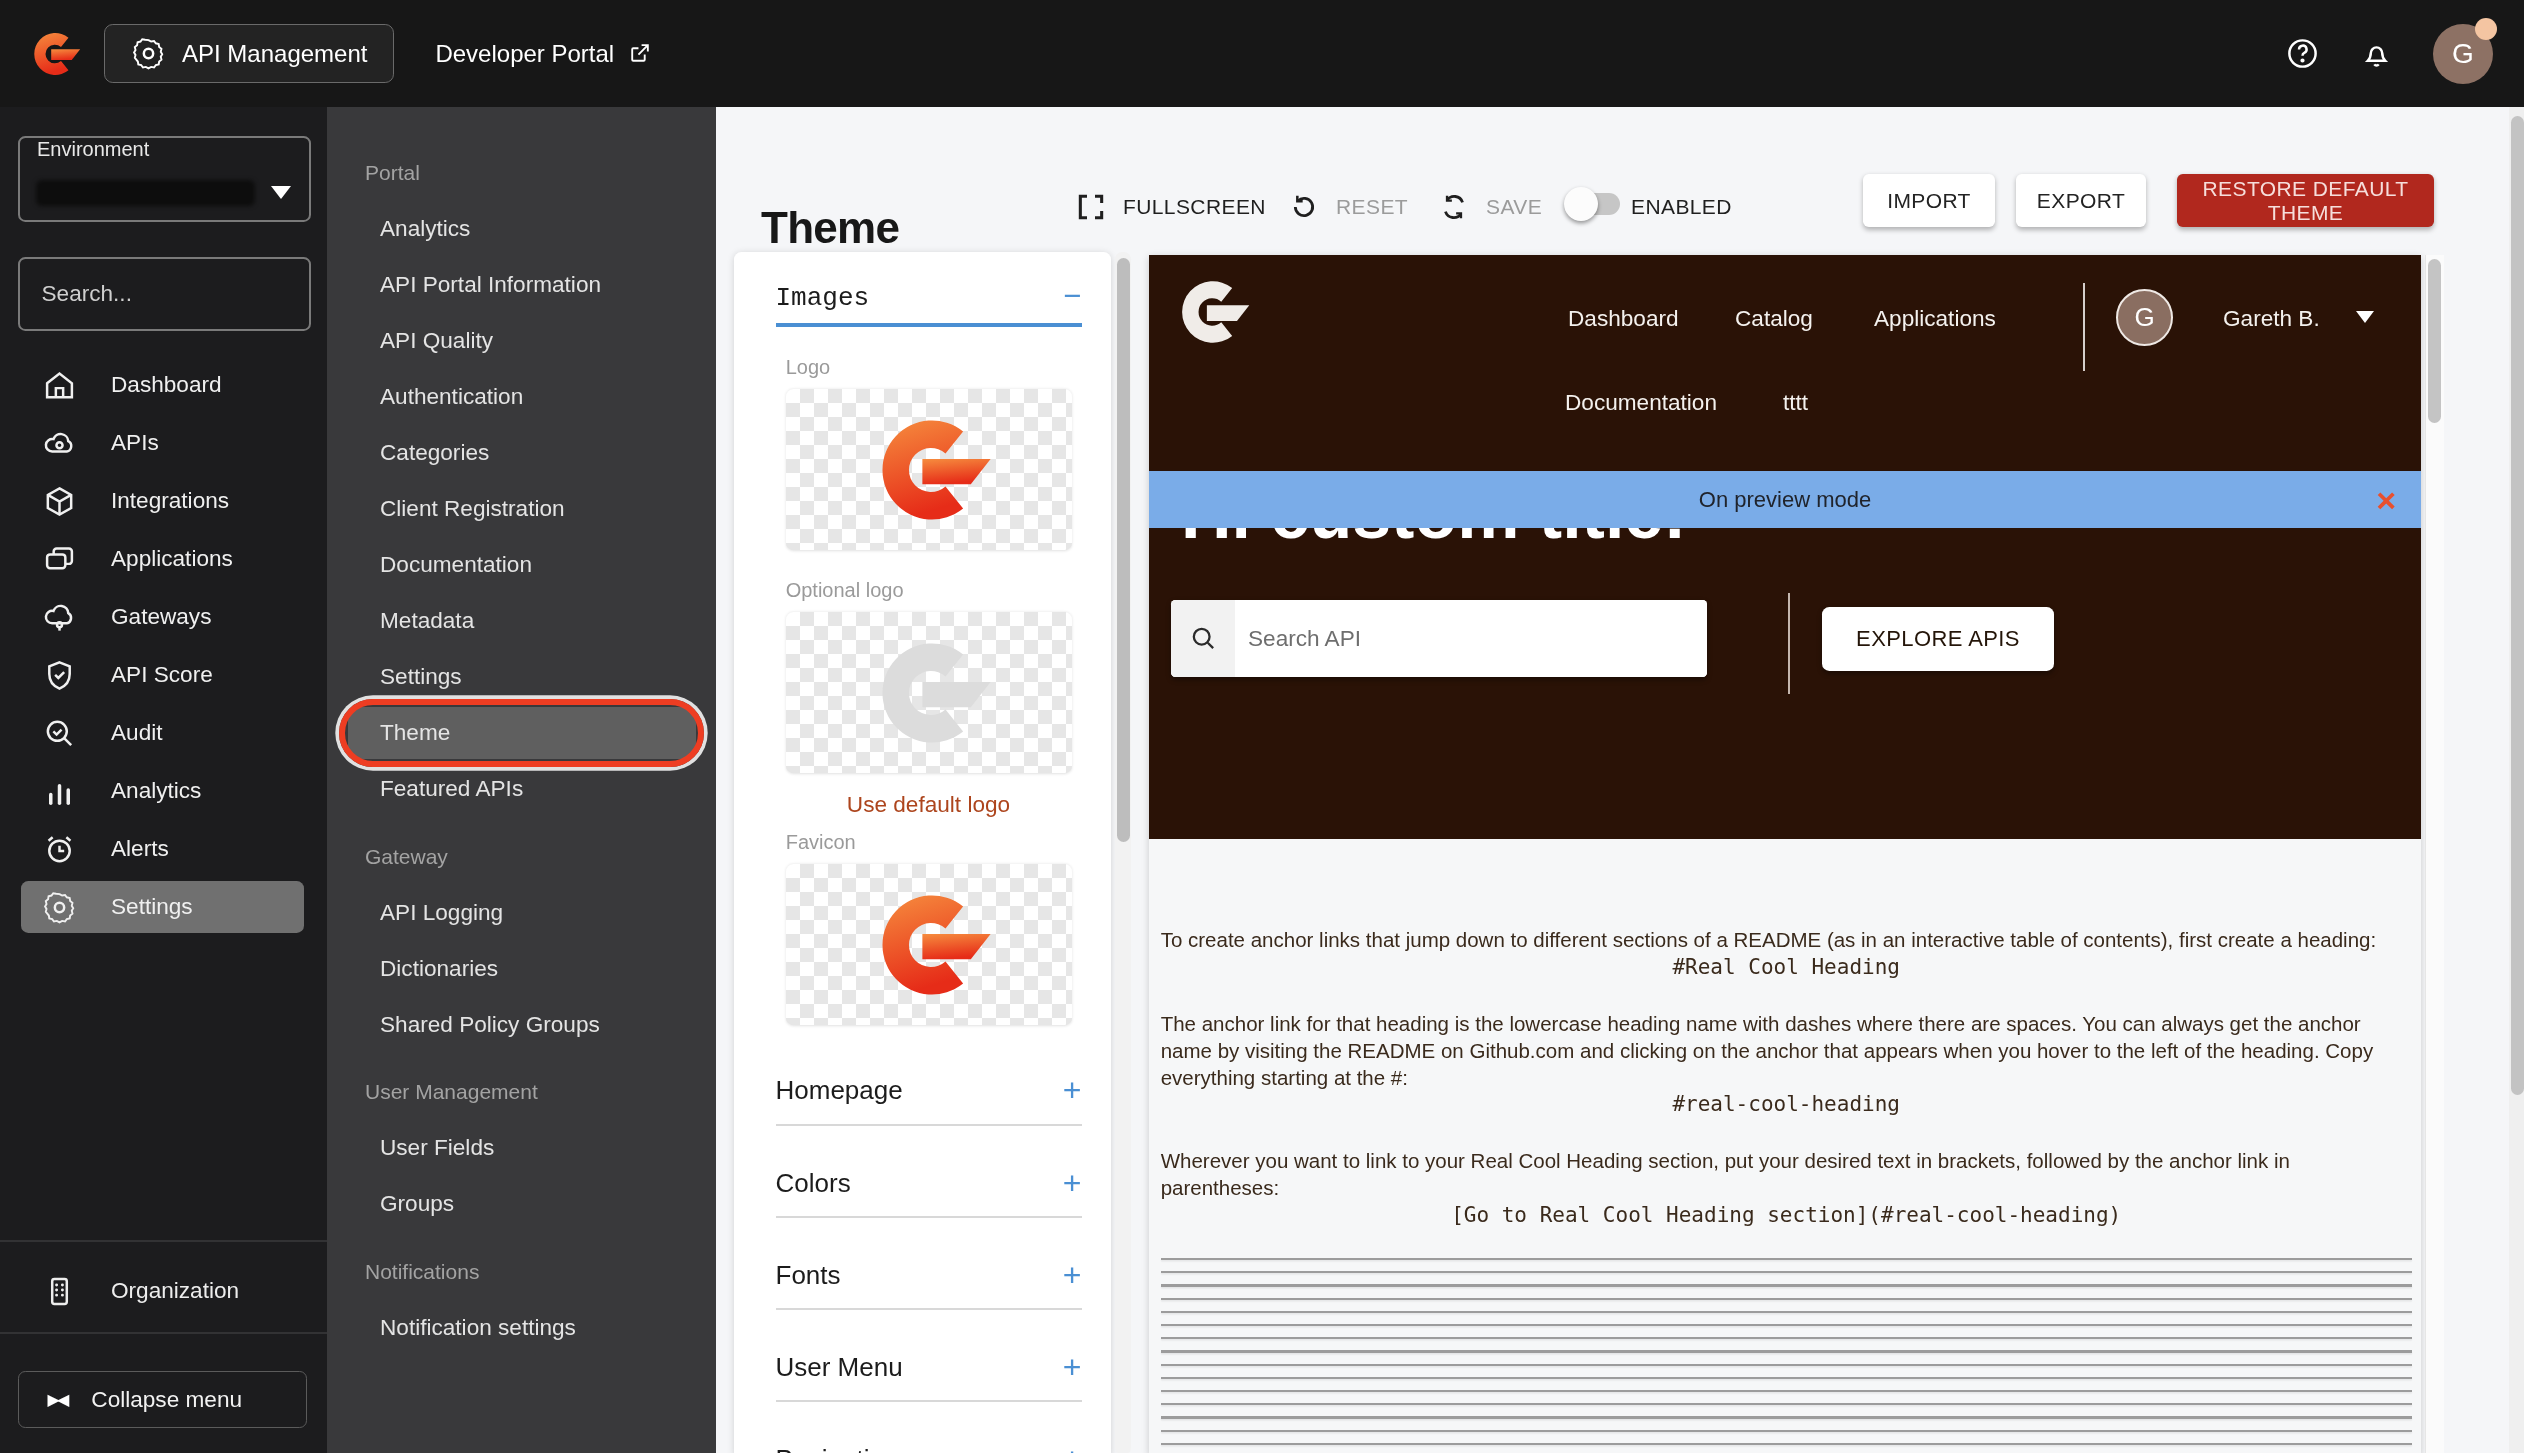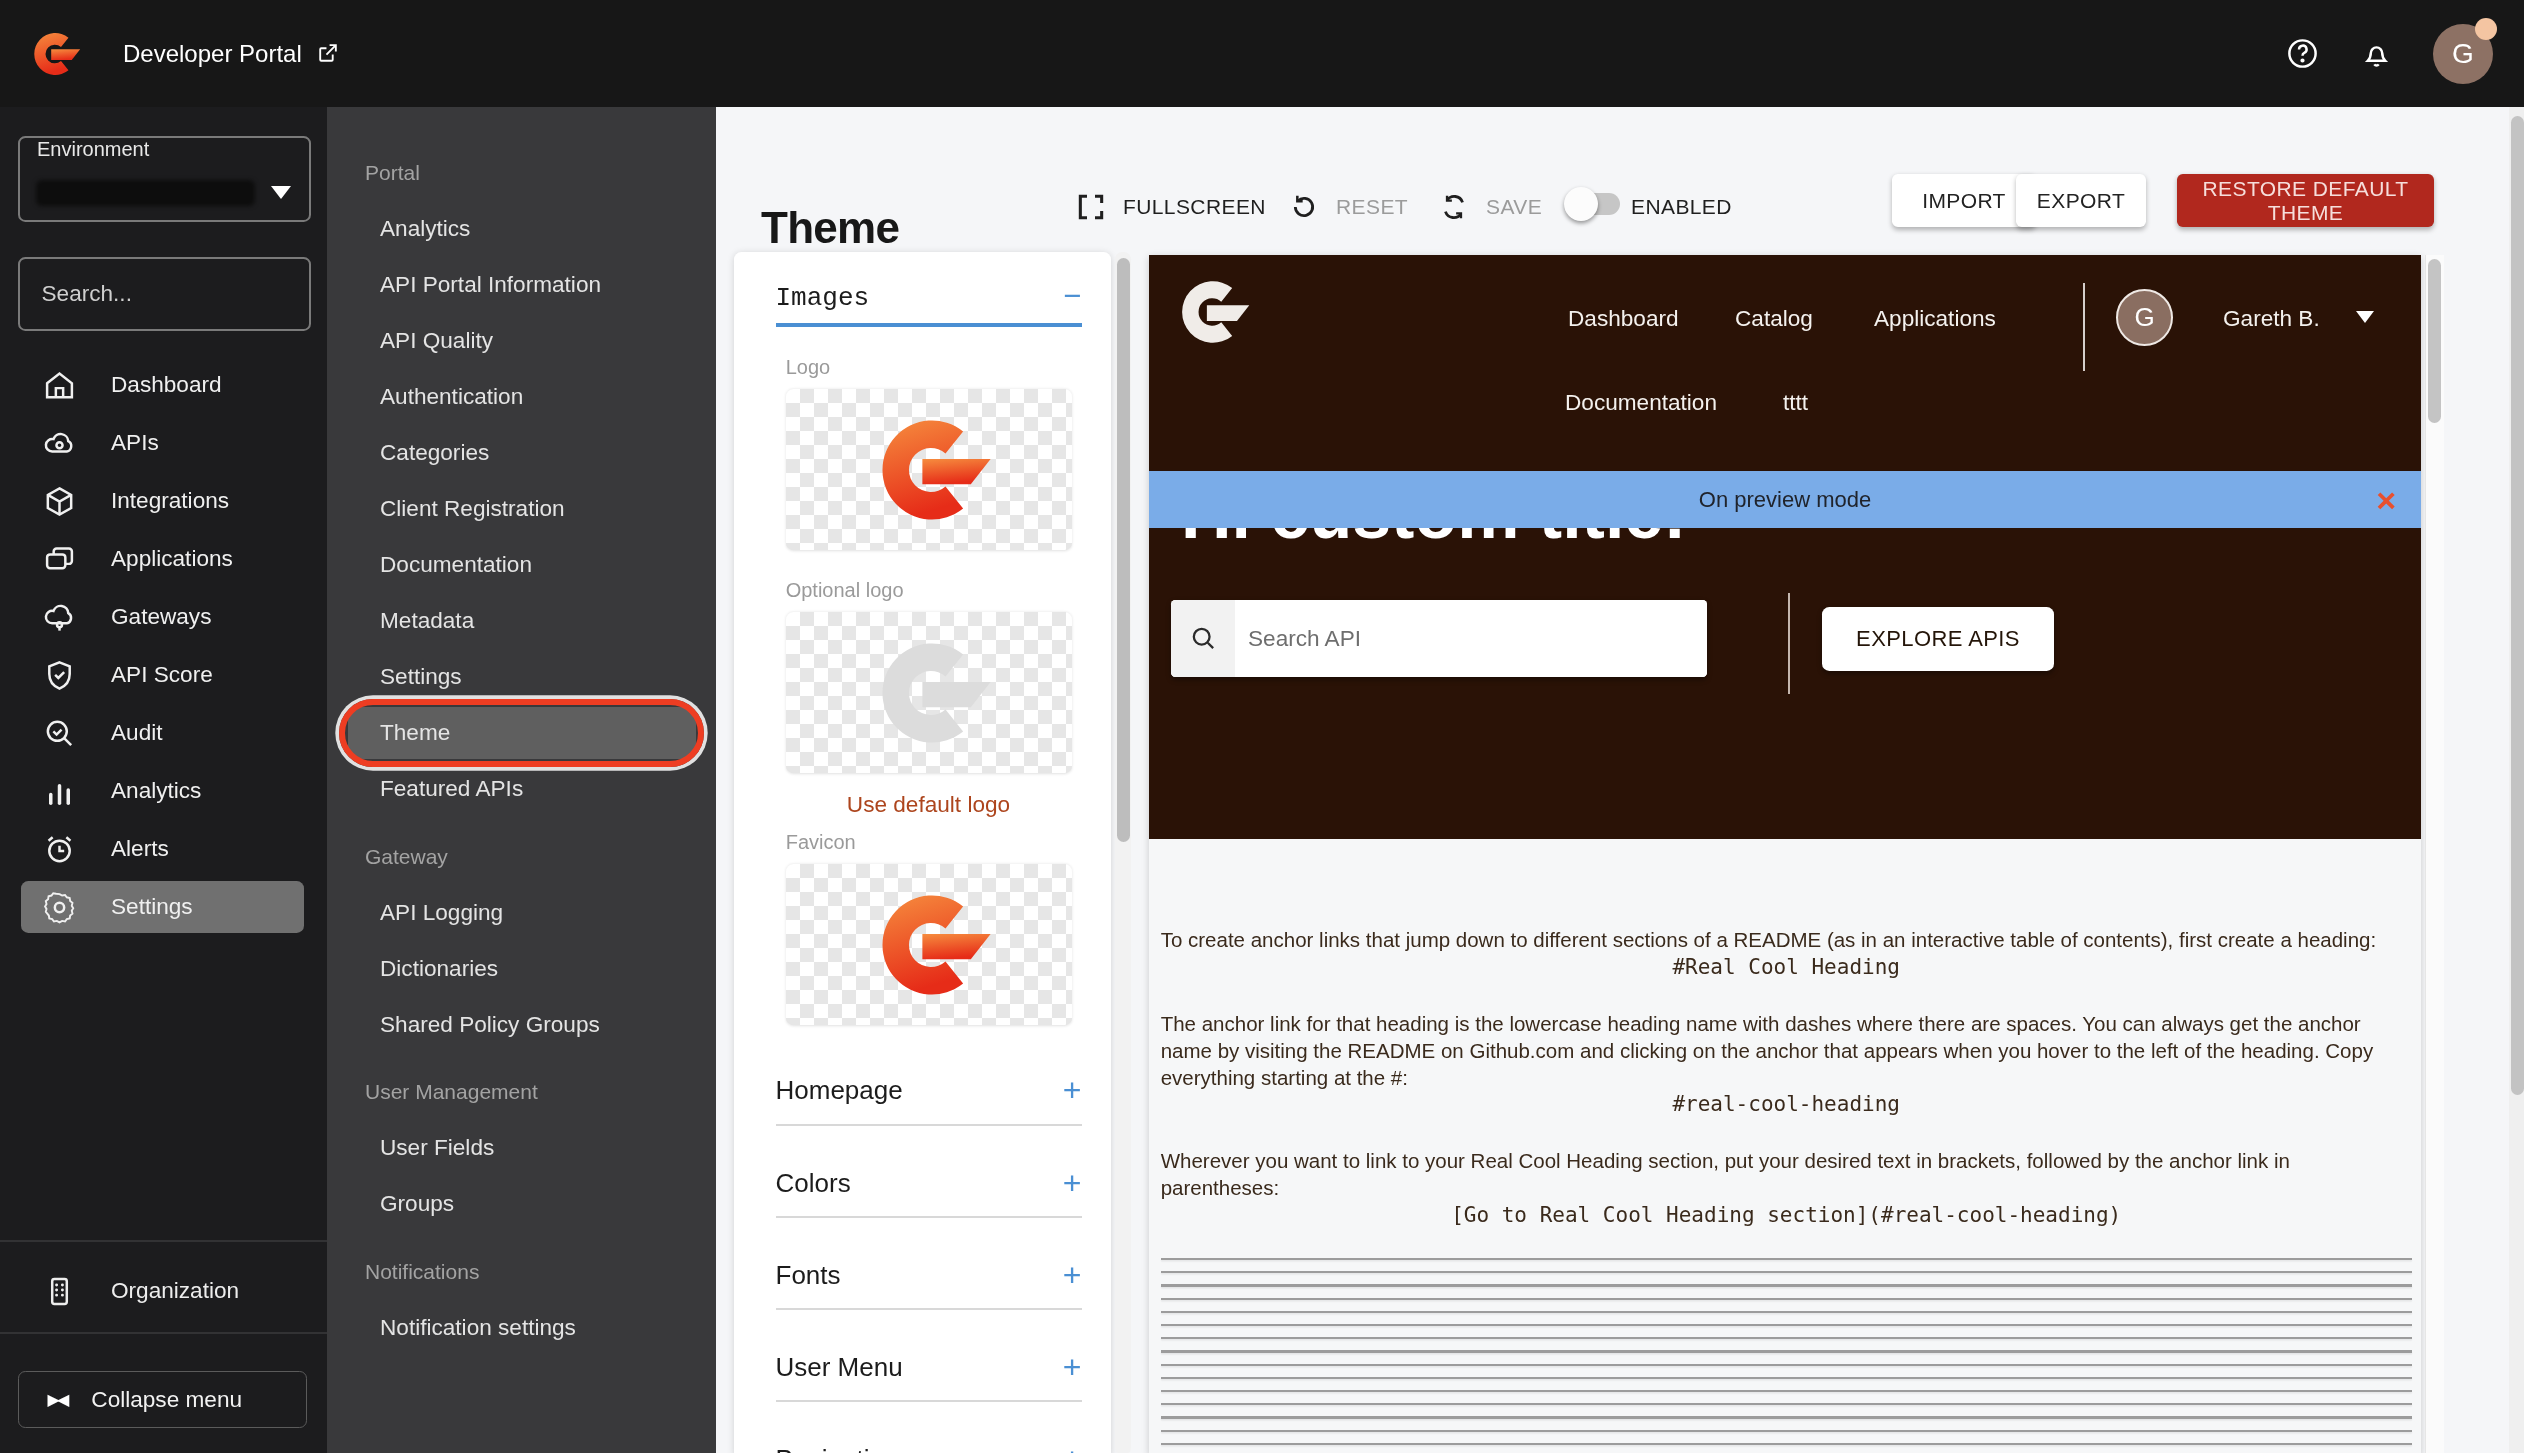--- a/index.html
+++ b/index.html
@@ -131,20 +131,27 @@
     <svg class="brand" viewBox="0 0 120 120">
       <defs>
           <linearGradient id="lg1" x1="0" y1="0" x2="0.25" y2="1">
         <stop offset="0" stop-color="#f68c3e"></stop>
             <stop offset="1" stop-color="#e62c18"></stop>
           </linearGradient>
         </defs>
       <path d="M91 25 A45 45 0 1 0 91 95 L75 75 A20 20 0 1 1 75 45 Z" fill="url(#lg1)"></path>
       <polygon points="54,50 116,50 98,73 54,73" fill="url(#lg1)"></polygon>
     </svg>
+    <div class="app-chip">
+      <svg class="tb-icon" viewBox="0 0 24 24" fill="none" stroke="currentColor" stroke-width="1.7">
+        <circle cx="12" cy="12" r="3.2"></circle>
+        <path d="M12 2.8l1.8 1 2-.4 1.2 1.6 2 .5.3 2 1.6 1.3-.5 2 1 1.7-1 1.7.5 2-1.6 1.3-.3 2-2 .5-1.2 1.6-2-.4-1.8 1-1.8-1-2 .4-1.2-1.6-2-.5-.3-2L2.6 15l.5-2-1-1.7 1-1.7-.5-2L4.2 6.3l.3-2 2-.5L7.7 2.2l2 .4z" stroke-width="1.3"></path>
+      </svg>
+      <span>API Management</span>
+    </div>
     <div class="portal-link">
       <span>Developer Portal</span>
       <svg class="tb-icon" viewBox="0 0 24 24" fill="none" stroke="currentColor" stroke-width="1.8" style="width:25px;height:25px">
         <path d="M17 13v5a1 1 0 0 1-1 1H6a1 1 0 0 1-1-1V8a1 1 0 0 1 1-1h5"></path>
         <path d="M14 4h6v6M20 4l-9 9"></path>
       </svg>
     </div>
     <div class="topbar-right">
       <svg class="tb-icon" viewBox="0 0 24 24" fill="none" stroke="currentColor" stroke-width="1.7">
         <circle cx="12" cy="12" r="9"></circle>
@@ -323,21 +330,21 @@
         </svg>
       <span class="tlabel dim">SAVE</span>
     </div>
     <div class="toggle">
         <div class="knob"></div>
       </div>
     <div class="tool" style="left:915px">
       <span class="tlabel">ENABLED</span>
     </div>
 
-    <button class="btn" style="left:1176px;width:144px">IMPORT</button>
+    <button class="btn" style="left:1147px;width:132px">IMPORT</button>
     <button class="btn" style="left:1300px;width:130px">EXPORT</button>
     <button class="btn danger" style="left:1461px;width:257px">RESTORE DEFAULT THEME</button>
 
     <section class="theme-card">
       <div class="tp-inner">
         <div class="tp-head">
           <span class="t">Images</span>
           <span class="minus">−</span>
         </div>
         <div class="tp-underline"></div>

